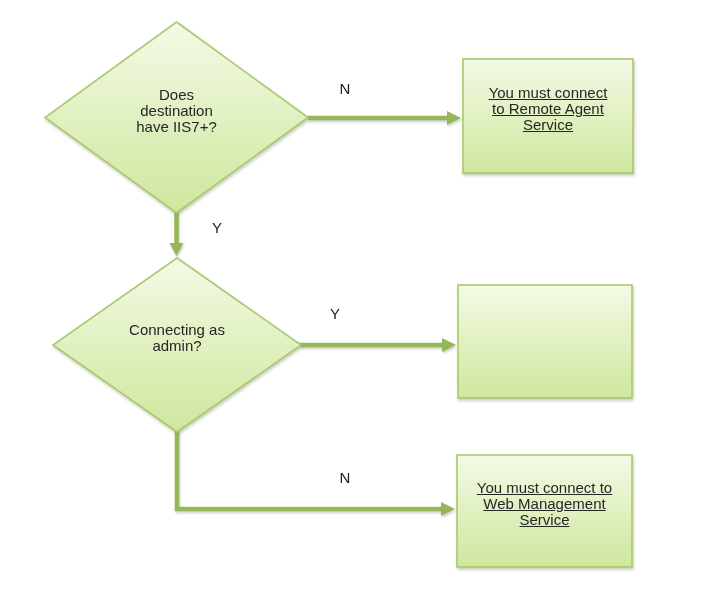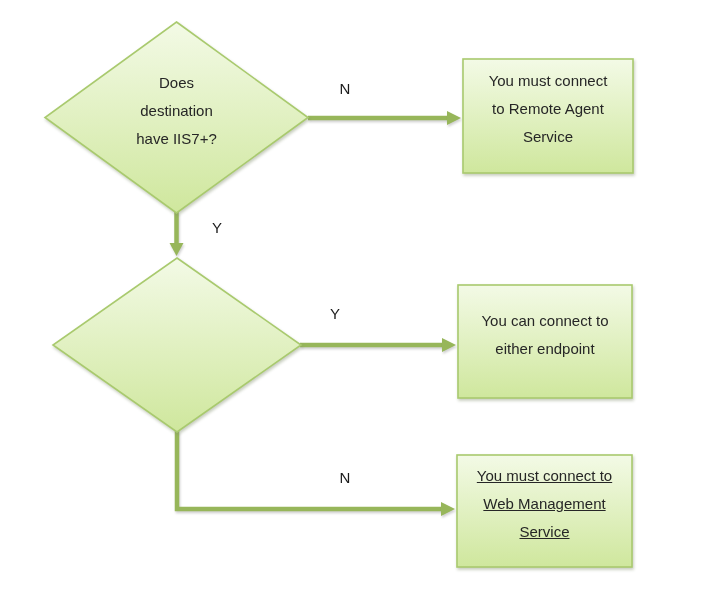--- a/index.html
+++ b/index.html
@@ -40,39 +40,39 @@
   }
   .label {
     position: absolute;
     display: flex;
     align-items: center;
     justify-content: center;
     text-align: center;
     box-sizing: border-box;
     padding-bottom: 14px;
     font-size: 15px;
-    line-height: 28px;
+    line-height: 16px;
     color: #262626;
   }
   .label span {
     white-space: pre-line;
   }
   .edge-label {
     position: absolute;
     width: 30px;
     height: 22px;
     display: flex;
     align-items: center;
     justify-content: center;
     font-size: 15px;
     color: #1a1a1a;
   }
   #label-d1 { left: 106px; top: 45px;  width: 141px; height: 145px; }
   #label-d2 { left: 107px; top: 280px; width: 140px; height: 130px; }
-  #label-r1 { left: 463px; top: 59px;  width: 170px; height: 114px; }
+  #label-r1 { left: 463px; top: 59px;  width: 170px; height: 114px; text-decoration: underline; }
   #label-r2 { left: 458px; top: 285px; width: 174px; height: 113px; }
   #label-r3 { left: 457px; top: 455px; width: 175px; height: 112px; text-decoration: underline; }
   #edge-label-n1 { left: 330px; top: 77px; }
   #edge-label-y1 { left: 202px; top: 216px; }
   #edge-label-y2 { left: 320px; top: 302px; }
   #edge-label-n2 { left: 330px; top: 466px; }
 </style>
 </head>
 <body>
 
@@ -116,23 +116,23 @@
   <div class="label" id="label-d1">
     <span>Does
 destination
 have IIS7+?</span>
   </div>
   <div class="label" id="label-r1">
     <span>You must connect
 to Remote Agent
 Service</span>
   </div>
-  <div class="label" id="label-r2">
-    <span>You can connect to
-either endpoint</span>
+  <div class="label" id="label-d2">
+    <span>Connecting as
+admin?</span>
   </div>
   <div class="label" id="label-r3">
     <span>You must connect to
 Web Management
 Service</span>
   </div>
 
   <div class="edge-label" id="edge-label-n1">N</div>
   <div class="edge-label" id="edge-label-y1">Y</div>
   <div class="edge-label" id="edge-label-y2">Y</div>

